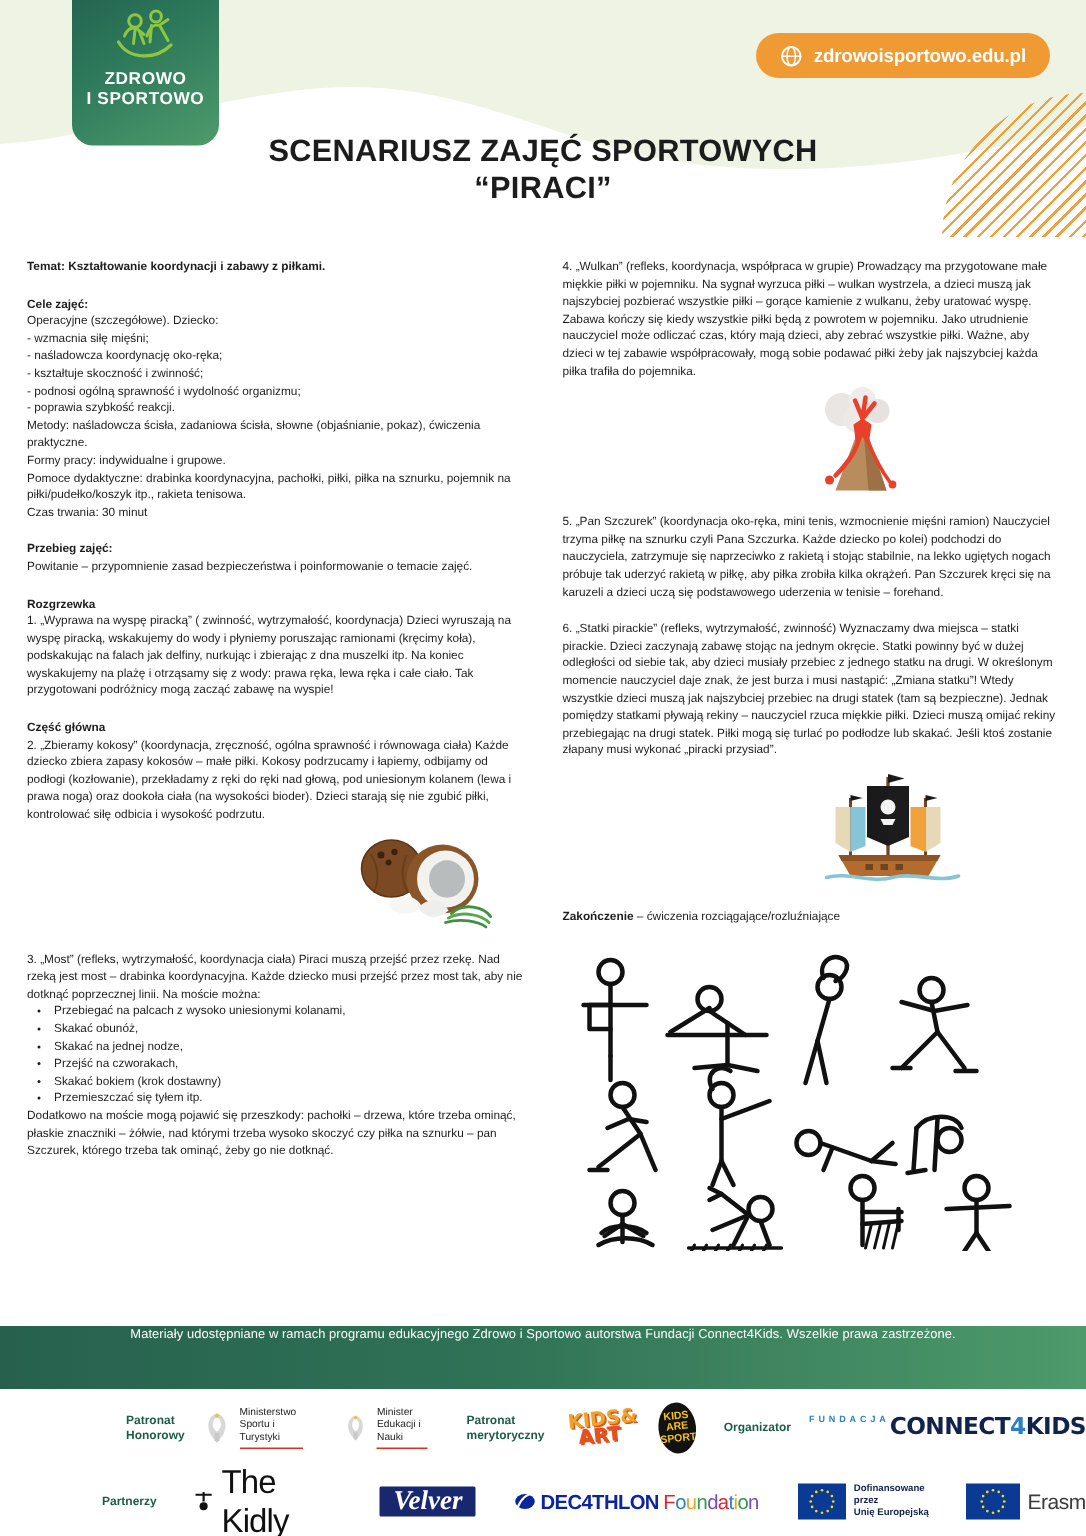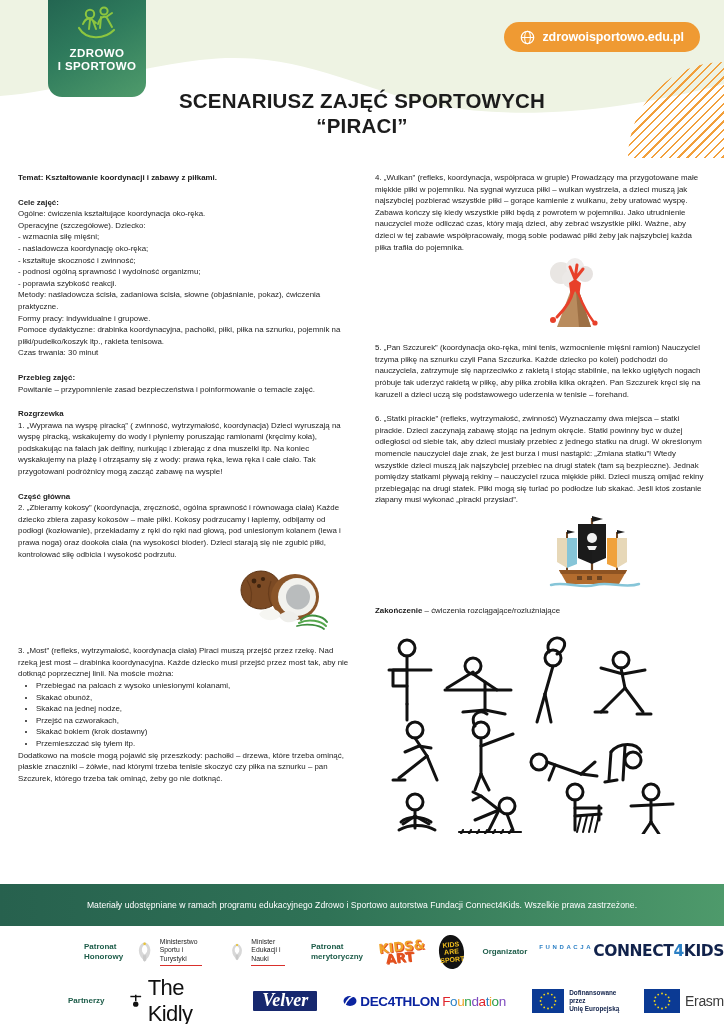--- a/index.html
+++ b/index.html
@@ -171,21 +171,20 @@
 
   
   .footer-band {
     position: absolute;
     left: 0;
     top: 884px;
     width: 724px;
     height: 42px;
     background: linear-gradient(90deg, #27614e 0%, #2f7256 45%, #4e9a6b 100%);
     display: flex;
-    align-items: center;
     justify-content: center;
   }
   .footer-band-text {
     color: #ffffff;
     font-size: 8.6px;
     letter-spacing: 0.05px;
     text-align: center;
     padding: 0 24px;
   }
   .footer-logos {
@@ -366,21 +365,20 @@
 
   <div class="content">
     <div class="cols">
 
       <div class="col">
 
         <p class="b">Temat: Kształtowanie koordynacji i zabawy z piłkami.</p>
         <div class="gap-md"></div>
 
         <p class="b">Cele zajęć:</p>
-        <p>Ogólne: ćwiczenia kształtujące koordynacja oko-ręka.</p>
         <p>Operacyjne (szczegółowe). Dziecko:</p>
         <p>- wzmacnia siłę mięśni;</p>
         <p>- naśladowcza koordynację oko-ręka;</p>
         <p>- kształtuje skoczność i zwinność;</p>
         <p>- podnosi ogólną sprawność i wydolność organizmu;</p>
         <p>- poprawia szybkość reakcji.</p>
         <p>Metody: naśladowcza ścisła, zadaniowa ścisła, słowne (objaśnianie, pokaz), ćwiczenia praktyczne.</p>
         <p>Formy pracy: indywidualne i grupowe.</p>
         <p>Pomoce dydaktyczne: drabinka koordynacyjna, pachołki, piłki, piłka na sznurku, pojemnik na piłki/pudełko/koszyk itp., rakieta tenisowa.</p>
         <p>Czas trwania: 30 minut</p>
@@ -418,21 +416,21 @@
         <div class="gap-md"></div>
         <p>3. „Most” (refleks, wytrzymałość, koordynacja ciała) Piraci muszą przejść przez rzekę. Nad rzeką jest most – drabinka koordynacyjna. Każde dziecko musi przejść przez most tak, aby nie dotknąć poprzecznej linii. Na moście można:</p>
         <ul class="bridge-list">
           <li>Przebiegać na palcach z wysoko uniesionymi kolanami,</li>
           <li>Skakać obunóż,</li>
           <li>Skakać na jednej nodze,</li>
           <li>Przejść na czworakach,</li>
           <li>Skakać bokiem (krok dostawny)</li>
           <li>Przemieszczać się tyłem itp.</li>
         </ul>
-        <p>Dodatkowo na moście mogą pojawić się przeszkody: pachołki – drzewa, które trzeba ominąć, płaskie znaczniki – żółwie, nad którymi trzeba tenisie skoczyć czy piłka na sznurku – pan Szczurek, którego trzeba tak ominąć, żeby go nie dotknąć.</p>
+        <p>Dodatkowo na moście mogą pojawić się przeszkody: pachołki – drzewa, które trzeba ominąć, płaskie znaczniki – żółwie, nad którymi trzeba wysoko skoczyć czy piłka na sznurku – pan Szczurek, którego trzeba tak ominąć, żeby go nie dotknąć.</p>
       </div>
 
       <div class="col">
 
         <p>4. „Wulkan” (refleks, koordynacja, współpraca w grupie) Prowadzący ma przygotowane małe miękkie piłki w pojemniku. Na sygnał wyrzuca piłki – wulkan wystrzela, a dzieci muszą jak najszybciej pozbierać wszystkie piłki – gorące kamienie z wulkanu, żeby uratować wyspę. Zabawa kończy się kiedy wszystkie piłki będą z powrotem w pojemniku. Jako utrudnienie nauczyciel może odliczać czas, który mają dzieci, aby zebrać wszystkie piłki. Ważne, aby dzieci w tej zabawie współpracowały, mogą sobie podawać piłki żeby jak najszybciej każda piłka trafiła do pojemnika.</p>
 
         <svg class="illus illus-volcano" width="110" height="72" viewBox="0 0 110 72">
           <circle cx="48" cy="16" r="11" fill="#e9e6e3"></circle>
           <circle cx="62" cy="10" r="9" fill="#efeceb"></circle>
           <circle cx="72" cy="17" r="8" fill="#e6e2e0"></circle>

